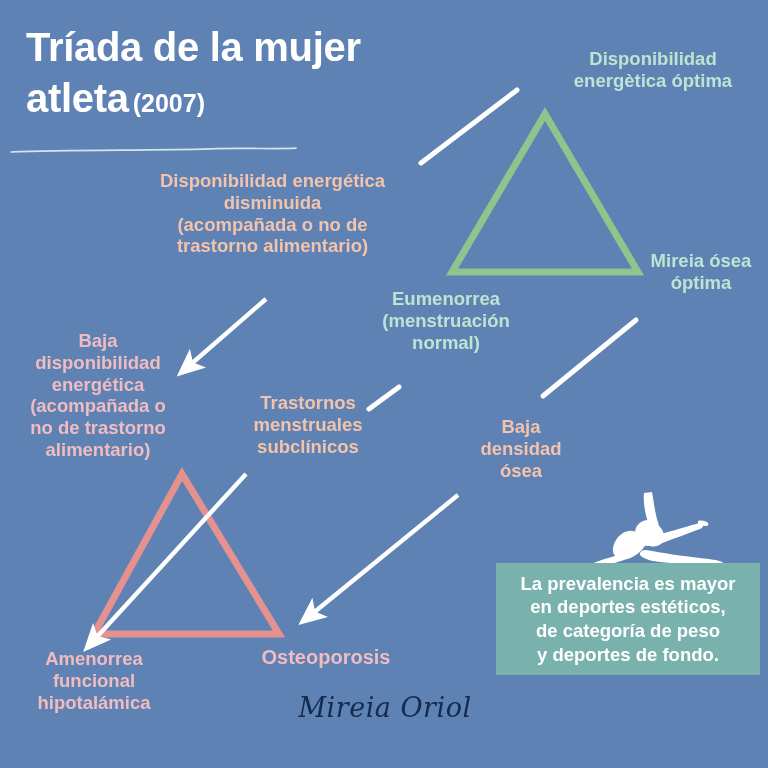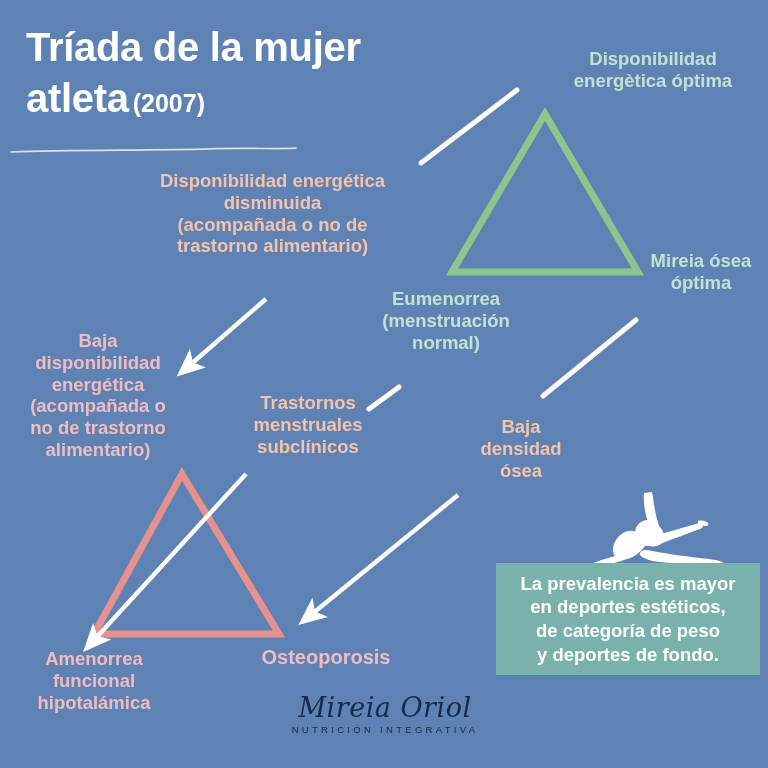--- a/index.html
+++ b/index.html
@@ -231,16 +231,15 @@
 
   <div id="callout-box">
     <div id="callout-text">La prevalencia es mayor
 en deportes estéticos,
 de categoría de peso
 y deportes de fondo.</div>
   </div>
 
   <div id="logo-block">
     <div id="logo-name">Mireia Oriol</div>
-    <div id="logo-sub">NUTRICIÓN INTEGRATIVA</div>
   </div>
 
 </div>
 
 </body></html>

